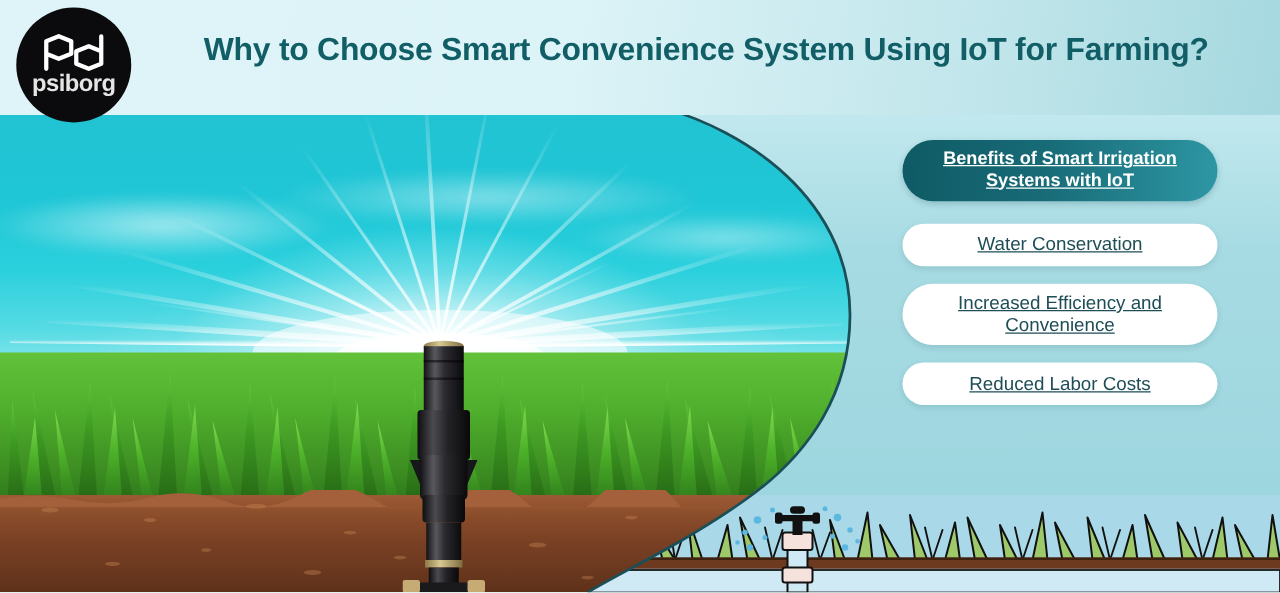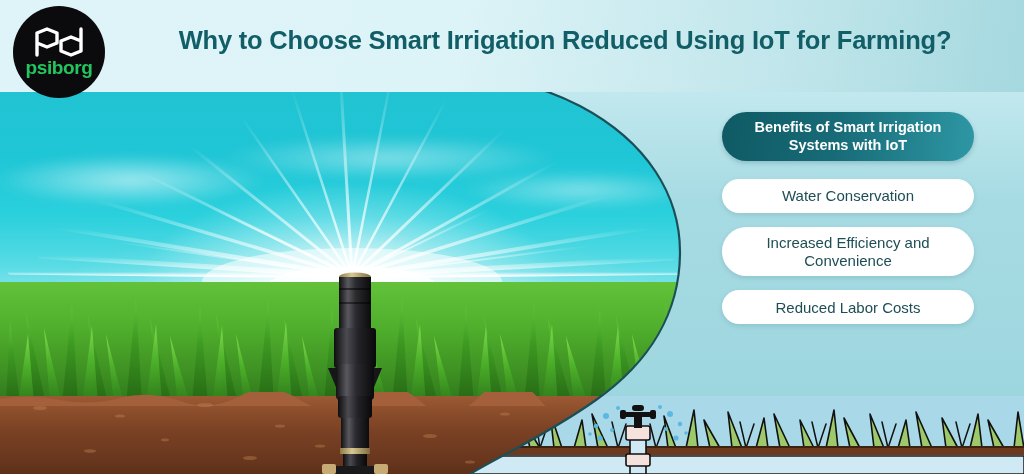--- a/index.html
+++ b/index.html
@@ -34,21 +34,21 @@
   .logo {
     position: absolute; left: 13px; top: 6px; width: 92px; height: 92px;
     border-radius: 50%;
     background: #0b0b0d;
     z-index: 12;
     display: flex; flex-direction: column;
     align-items: center; justify-content: center;
   }
   .logo-mark { width: 56px; height: 30px; display: block; margin-bottom: 1px; }
   .logo-word {
-    color: #22c55e; font-size: 19px; font-weight: bold;
+    color: #e5e5e5; font-size: 19px; font-weight: bold;
     letter-spacing: -0.4px; line-height: 1;
   }
 
   
   .photo-wrap {
     position: absolute; left: 0; top: 0; width: 700px; height: 474px;
     z-index: 4;
   }
   .photo-outline {
     position: absolute; inset: 0; width: 700px; height: 474px;
@@ -95,20 +95,21 @@
   .benefits {
     position: absolute; left: 722px; top: 112px; width: 252px;
     z-index: 9;
   }
   .pill {
     border-radius: 26px;
     display: flex; align-items: center; justify-content: center;
     text-align: center;
     padding: 7px 14px;
     line-height: 1.18;
+    text-decoration: underline;
   }
   .pill-head {
     background: linear-gradient(95deg, #0f5a64 0%, #176b77 45%, #2e97a4 100%);
     color: #ffffff;
     font-size: 14.5px; font-weight: bold;
     min-height: 49px;
     margin-bottom: 18px;
     box-shadow: 0 2px 5px rgba(10,60,70,0.22);
   }
   .pill-item {
@@ -377,21 +378,21 @@
       <circle cx="210" cy="28" r="2.2"></circle>
         <circle cx="196" cy="33" r="2"></circle>
       <circle cx="206" cy="42" r="2.6"></circle>
         <circle cx="216" cy="37" r="1.8"></circle>
       <circle cx="148" cy="12" r="2"></circle>
         <circle cx="190" cy="11" r="2"></circle>
     </g>
   </svg>
 
   <div class="header-band"></div>
-  <div class="page-title">Why to Choose Smart Irrigation Reduced Using IoT for Farming?</div>
+  <div class="page-title">Why to Choose Smart Convenience System Using IoT for Farming?</div>
 
   <div class="logo">
     <svg class="logo-mark" viewBox="0 0 56 30">
       <g fill="none" stroke="#ffffff" stroke-width="3.4" stroke-linejoin="round" stroke-linecap="round">
         <path d="M6,28 L6,6 L16,2 L26,6 L26,16 L16,20 L6,16"></path>
         <path d="M50,2 L50,24 L40,28 L30,24 L30,14 L40,10 L50,14"></path>
       </g>
     </svg>
     <div class="logo-word">psiborg</div>
   </div>

